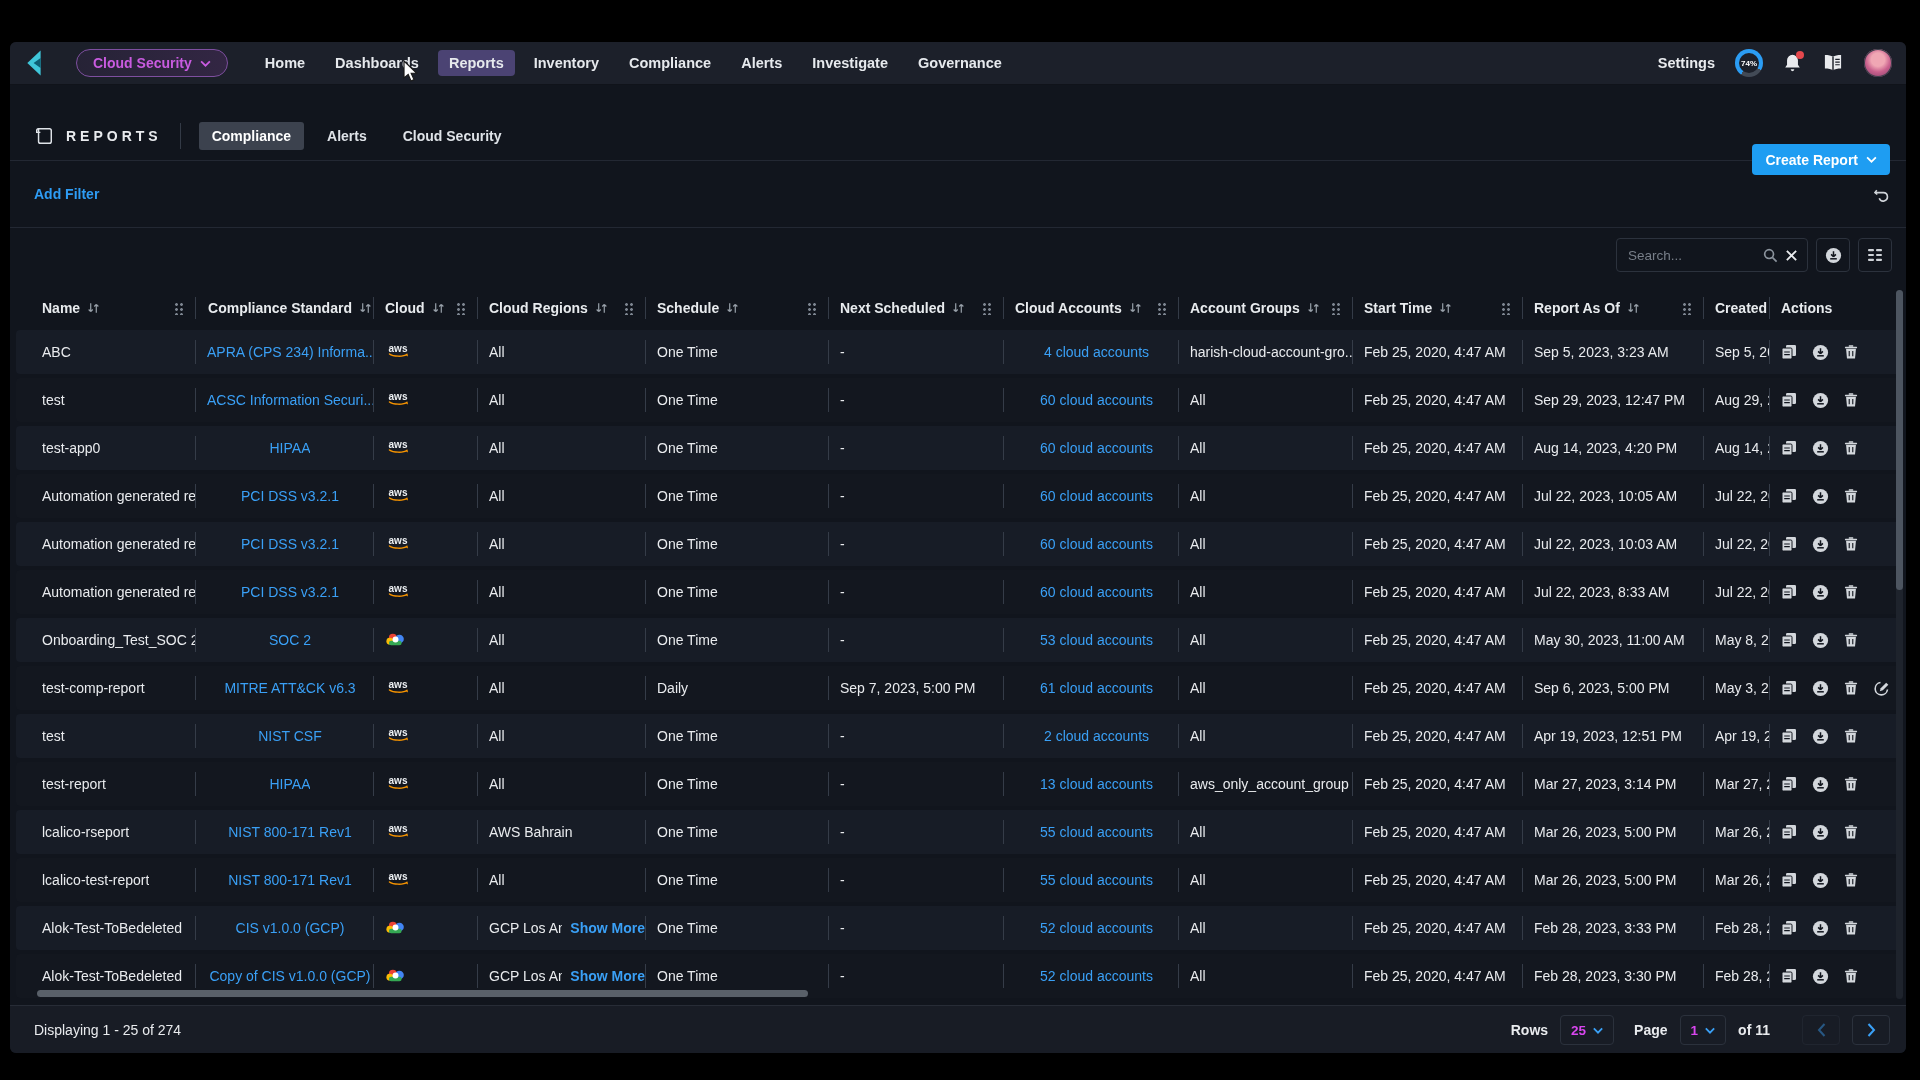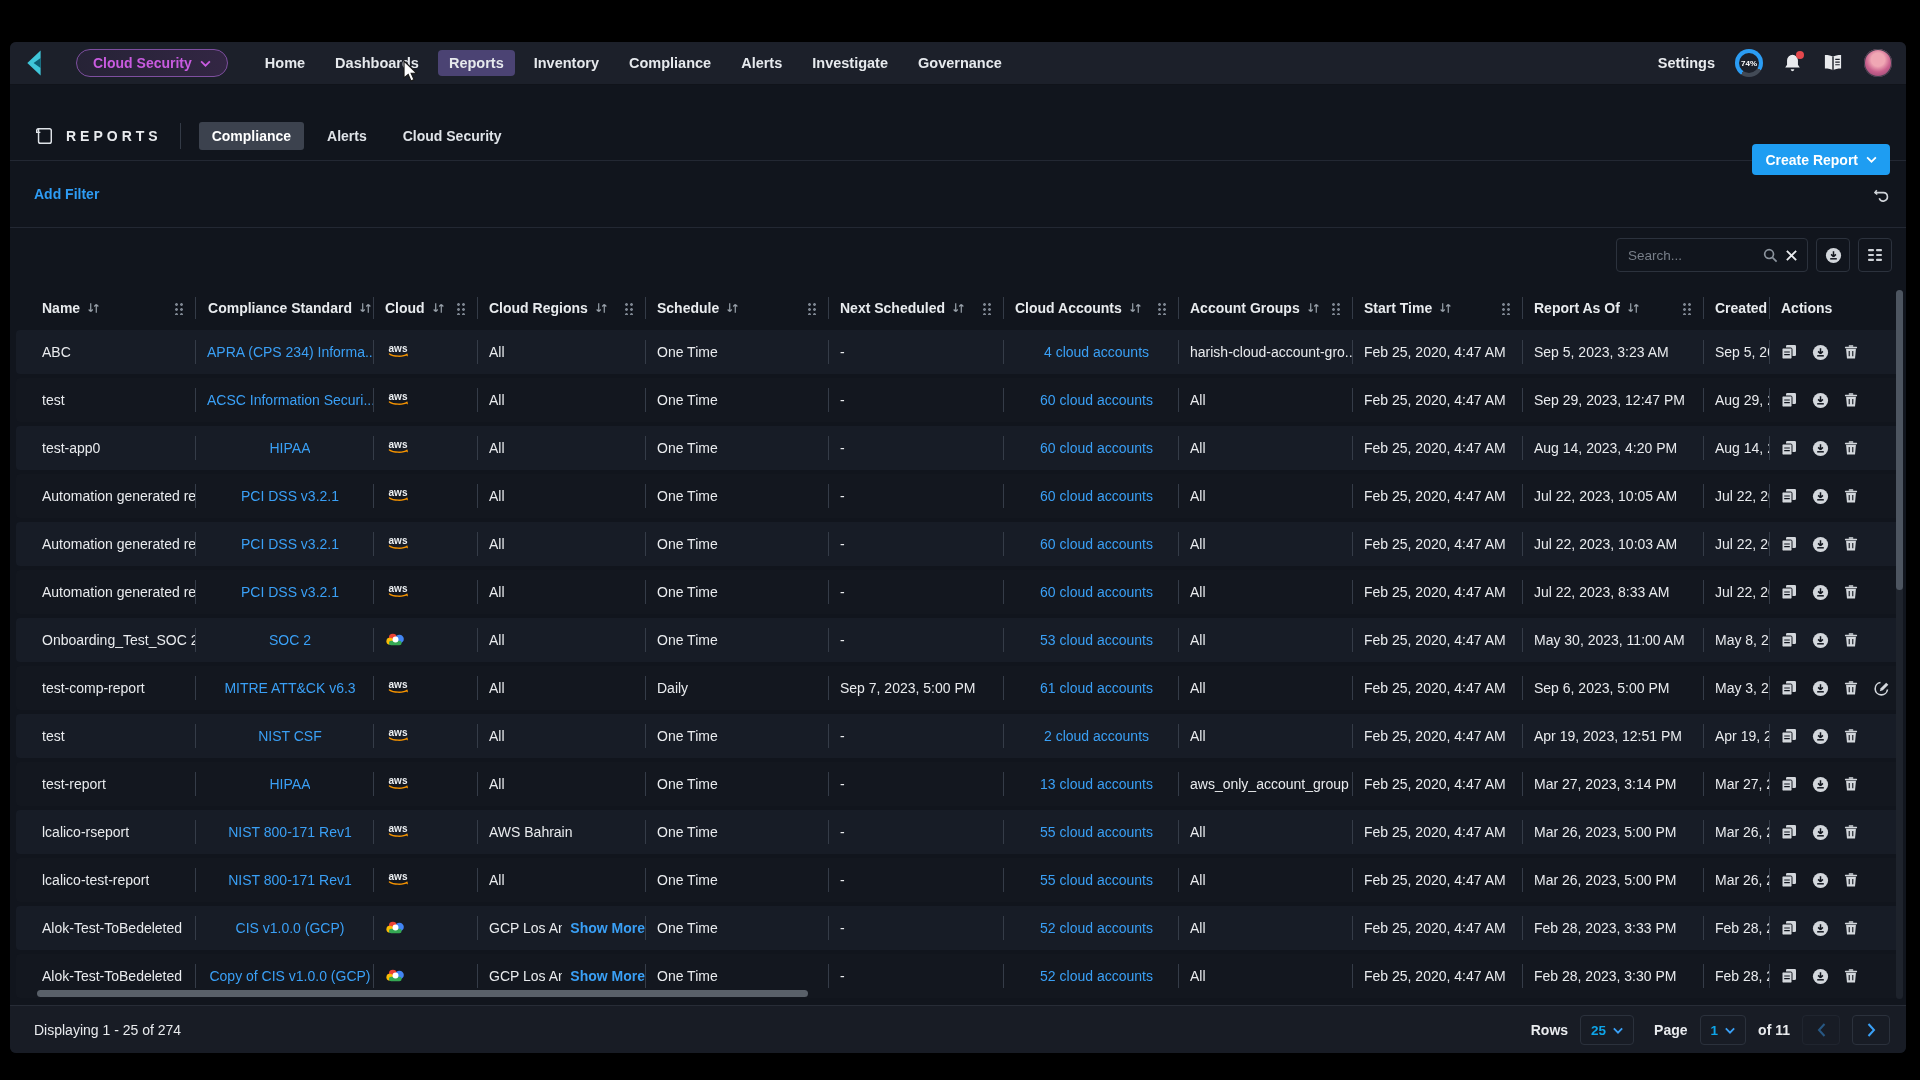--- a/index.html
+++ b/index.html
@@ -74,21 +74,21 @@
   .actions span{display:flex;cursor:pointer;}
 
   .hscroll{position:absolute;left:27px;top:762px;width:771px;height:7px;border-radius:4px;background:#596069;cursor:pointer;}
   .vscroll{position:absolute;right:3px;top:62px;bottom:6px;width:7px;border-radius:4px;background:#1e232c;cursor:pointer;}
   .vthumb{position:absolute;left:0;top:0;width:7px;height:300px;border-radius:4px;background:#4d5560;}
 
   
   .pfooter{height:49px;background:#181c25;border-top:1px solid #272c36;display:flex;align-items:center;padding:0 16px 0 24px;box-sizing:border-box;font-size:14px;}
   .pager{margin-left:auto;display:flex;align-items:center;gap:12px;font-weight:700;}
   .drop{display:flex;align-items:center;gap:7px;height:30px;padding:0 10px;border:1px solid #2b313c;border-radius:4px;
-        background:transparent;color:#0ea5e9;font-size:13.5px;font-weight:700;font-family:inherit;cursor:pointer;}
+        background:transparent;color:#d946ef;font-size:13.5px;font-weight:700;font-family:inherit;cursor:pointer;}
   .pg-btn{width:38px;height:30px;border:1px solid #2b313c;border-radius:4px;background:transparent;display:flex;align-items:center;justify-content:center;cursor:pointer;}
   .pg-btn.disabled{opacity:.45;}
 
   .cursor{position:absolute;left:402px;top:60px;z-index:50;pointer-events:none;}
 </style>
 </head>
 <body>
 
 <div class="stage">
   <div class="app">
@@ -1258,21 +1258,21 @@
               <path d="M1 1.5 6 6.5 11 1.5" stroke="#3aa0f6" stroke-width="2.2" fill="none"></path>
             </svg>
         </button>
         <span style="margin-left:8px;">Page</span>
         <button class="drop">
           <span>1</span>
           <svg width="10" height="7" viewBox="0 0 12 8">
               <path d="M1 1.5 6 6.5 11 1.5" stroke="#3aa0f6" stroke-width="2.2" fill="none"></path>
             </svg>
         </button>
-        <span style="margin-right:0;">of 11</span>
+        <span style="margin-right:20px;">of 11</span>
         <button class="pg-btn disabled">
           <svg width="9" height="14" viewBox="0 0 9 14">
               <path d="M7.5 1 2 7l5.5 6" stroke="#3aa0f6" stroke-width="2" fill="none"></path>
             </svg>
         </button>
         <button class="pg-btn">
           <svg width="9" height="14" viewBox="0 0 9 14">
               <path d="M1.5 1 7 7l-5.5 6" stroke="#3aa0f6" stroke-width="2" fill="none"></path>
             </svg>
         </button>

